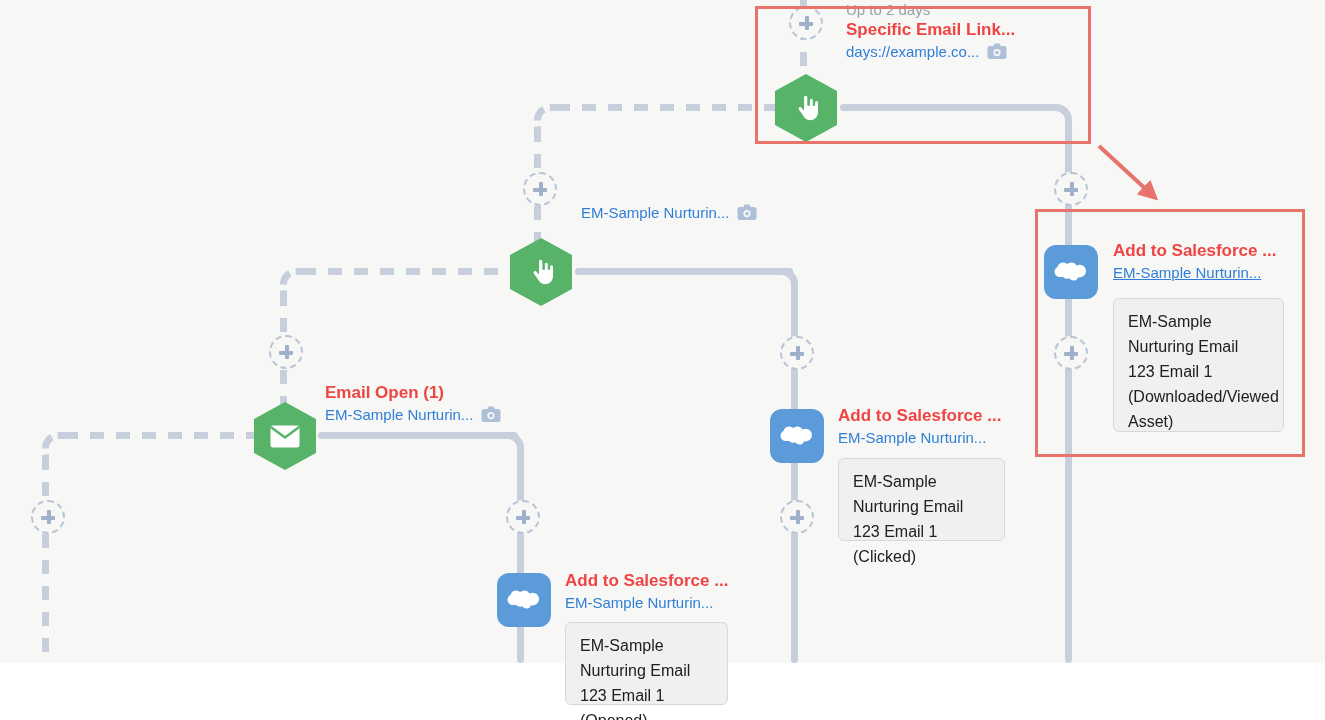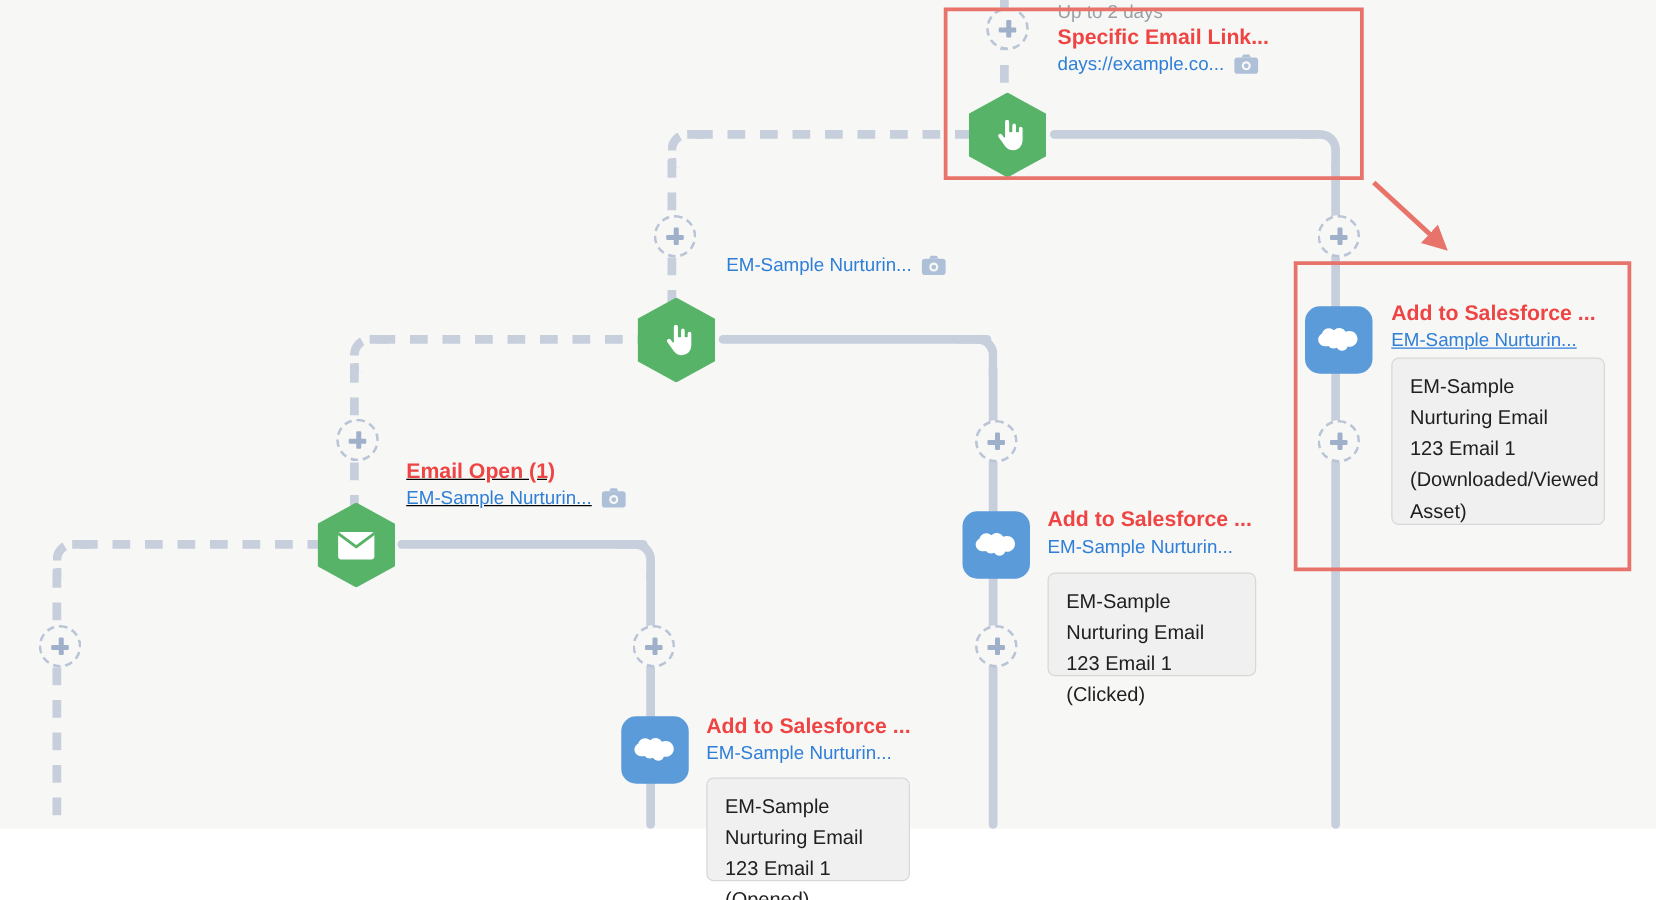--- a/index.html
+++ b/index.html
@@ -254,21 +254,21 @@
   </div>
 
   <div class="hex" style="left:254px; top:402px;">
     <span>
       <svg width="30" height="23" viewBox="0 0 30 23">
         <rect x="0.5" y="0.5" width="29" height="22" rx="2.5" fill="#ffffff"></rect>
         <path d="M1.5 2.5 L15 12.5 L28.5 2.5" fill="none" stroke="#57b368" stroke-width="2.4" stroke-linecap="round" stroke-linejoin="round"></path>
       </svg>
     </span>
   </div>
-  <div class="node-label" style="left:325px; top:366px;text-decoration:underline;">
+  <div class="node-label" style="left:325px; top:382px;">
     <div class="label-title">Email Open (1)</div>
     <div class="label-sub">
       <span class="sub-text">EM-Sample Nurturin...</span>
       <span class="cam-icon">
         <svg width="20" height="17" viewBox="0 0 20 17">
             <rect x="0.5" y="3" width="19" height="13" rx="2.5" fill="#aec0d8"></rect>
             <path d="M6.3 3 L7.6 0.6 H12.4 L13.7 3 Z" fill="#aec0d8"></path>
             <circle cx="10" cy="9.6" r="3.6" fill="#f7f7f5"></circle>
             <circle cx="10" cy="9.6" r="1.9" fill="#aec0d8"></circle>
           </svg>
@@ -282,21 +282,21 @@
         <path d="M13.2 4.1a6 6 0 0 1 9.4 1.3 7.3 7.3 0 0 1 2.9-.6c3.6 0 6.5 2.8 6.5 6.3s-2.9 6.3-6.5 6.3c-.5 0-1-.1-1.4-.2a4.8 4.8 0 0 1-8.7 1 5.5 5.5 0 0 1-2.4.5 5.6 5.6 0 0 1-4.3-2A5.3 5.3 0 0 1 5.8 17 5.3 5.3 0 0 1 .5 11.8c0-2.1 1.2-3.9 3-4.8A5.9 5.9 0 0 1 13.2 4.1z" fill="#ffffff"></path>
       </svg>
     </span>
   </div>
   <div class="node-label" style="left:1113px; top:240px;">
     <div class="label-title">Add to Salesforce ...</div>
     <div class="label-sub underlined">
       <span class="sub-text">EM-Sample Nurturin...</span>
     </div>
   </div>
-  <div class="attr-box" style="left:1113px; top:286px; width:171px; height:134px;">EM-Sample Nurturing Email 123 Email 1 (Downloaded/Viewed Asset)</div>
+  <div class="attr-box" style="left:1113px; top:298px; width:171px; height:134px;">EM-Sample Nurturing Email 123 Email 1 (Downloaded/Viewed Asset)</div>
 
   <div class="sf-tile" style="left:770px; top:409px;">
     <span>
       <svg width="34" height="24" viewBox="0 0 34 24">
         <path d="M13.2 4.1a6 6 0 0 1 9.4 1.3 7.3 7.3 0 0 1 2.9-.6c3.6 0 6.5 2.8 6.5 6.3s-2.9 6.3-6.5 6.3c-.5 0-1-.1-1.4-.2a4.8 4.8 0 0 1-8.7 1 5.5 5.5 0 0 1-2.4.5 5.6 5.6 0 0 1-4.3-2A5.3 5.3 0 0 1 5.8 17 5.3 5.3 0 0 1 .5 11.8c0-2.1 1.2-3.9 3-4.8A5.9 5.9 0 0 1 13.2 4.1z" fill="#ffffff"></path>
       </svg>
     </span>
   </div>
   <div class="node-label" style="left:838px; top:405px;">
     <div class="label-title">Add to Salesforce ...</div>

